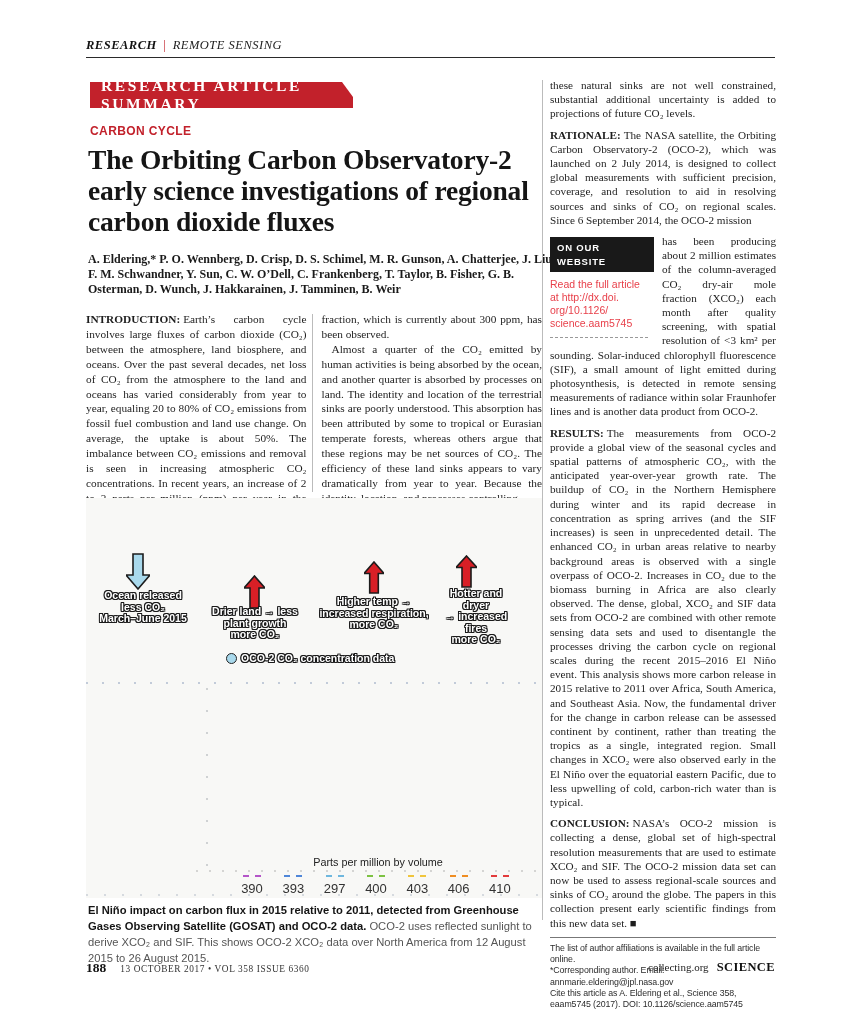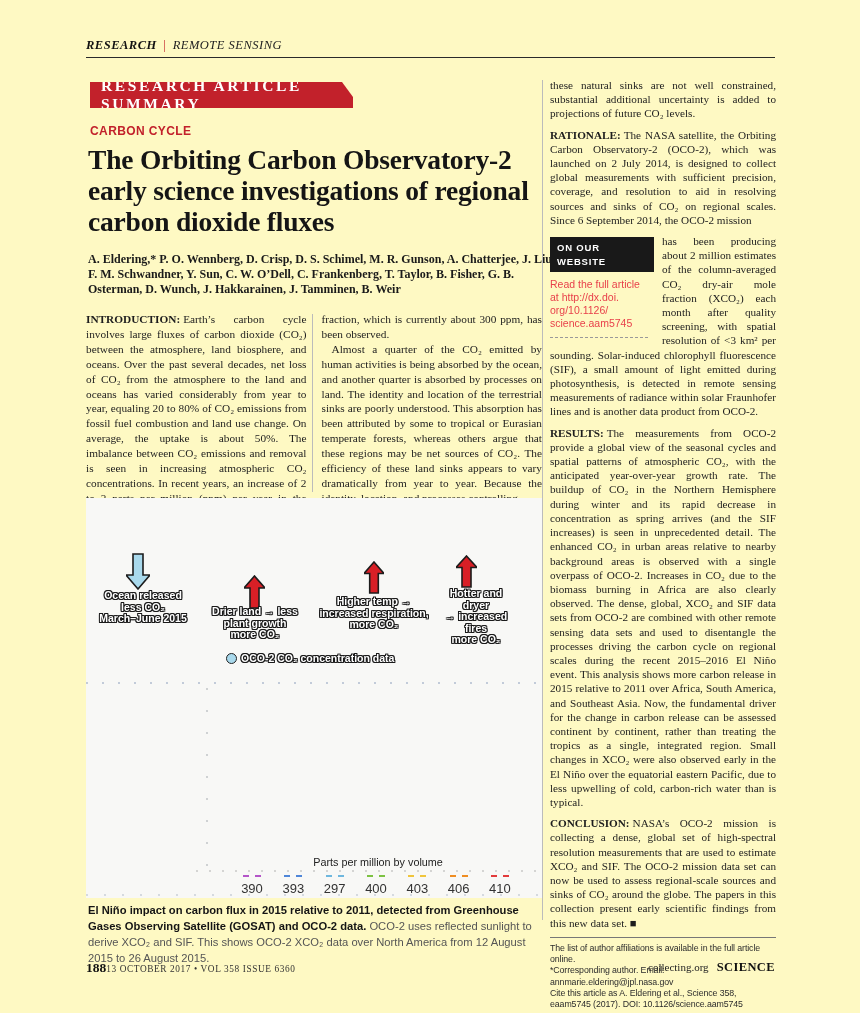--- a/index.html
+++ b/index.html
@@ -1,16 +1,16 @@
 <!DOCTYPE html>
 <html><head>
 <meta charset="utf-8">
 <style>
   html,body{margin:0;padding:0;background:#e8e8e6;}
-  .page{position:relative;width:860px;height:1013px;margin:0 auto;background:#fef9c3;
+  .page{position:relative;width:860px;height:1013px;margin:0 auto;background:#ffffff;
         font-family:"Liberation Serif",serif;color:#1d1d1d;overflow:hidden;}
 
   
   .kicker{position:absolute;top:38px;left:86px;font-size:12.5px;font-style:italic;letter-spacing:.5px;}
   .kicker .k-left{font-weight:bold;color:#111;}
   .kicker .k-sep{color:#c2212b;margin:0 6px;font-weight:normal;}
   .kicker .k-right{color:#222;}
   .kicker-rule{position:absolute;top:57px;left:86px;width:689px;height:1px;background:#2a2a2a;}
 
   .banner{position:absolute;top:82px;left:90px;width:263px;height:26px;background:#c2212b;
@@ -79,21 +79,21 @@
   .noise-col{top:190px;left:120px;width:2px;height:190px;
              background:repeating-linear-gradient(180deg,rgba(100,110,120,.28) 0 2px,transparent 2px 22px);}
 
   
   .caption{position:absolute;top:902px;left:88px;width:452px;font-family:"Liberation Sans",sans-serif;
            font-size:11.2px;line-height:16px;}
   .caption .cap-bold{font-weight:bold;color:#151515;}
   .caption .cap-rest{color:#555;}
 
   
-  .footer-left{position:absolute;top:960px;left:86px;display:flex;align-items:baseline;}
+  .footer-left{position:absolute;top:960px;left:86px;display:flex;align-items:baseline;gap:14px;}
   .page-number{font-weight:bold;font-size:13.5px;color:#111;}
   .issue-line{font-size:9.3px;letter-spacing:.6px;color:#333;}
   .footer-right{position:absolute;top:960px;right:85px;display:flex;align-items:baseline;gap:8px;}
   .site{font-size:11px;color:#222;}
   .mag{font-weight:bold;font-size:12.5px;letter-spacing:.4px;color:#111;}
 </style>
 </head>
 <body>
 
 <div class="page">

